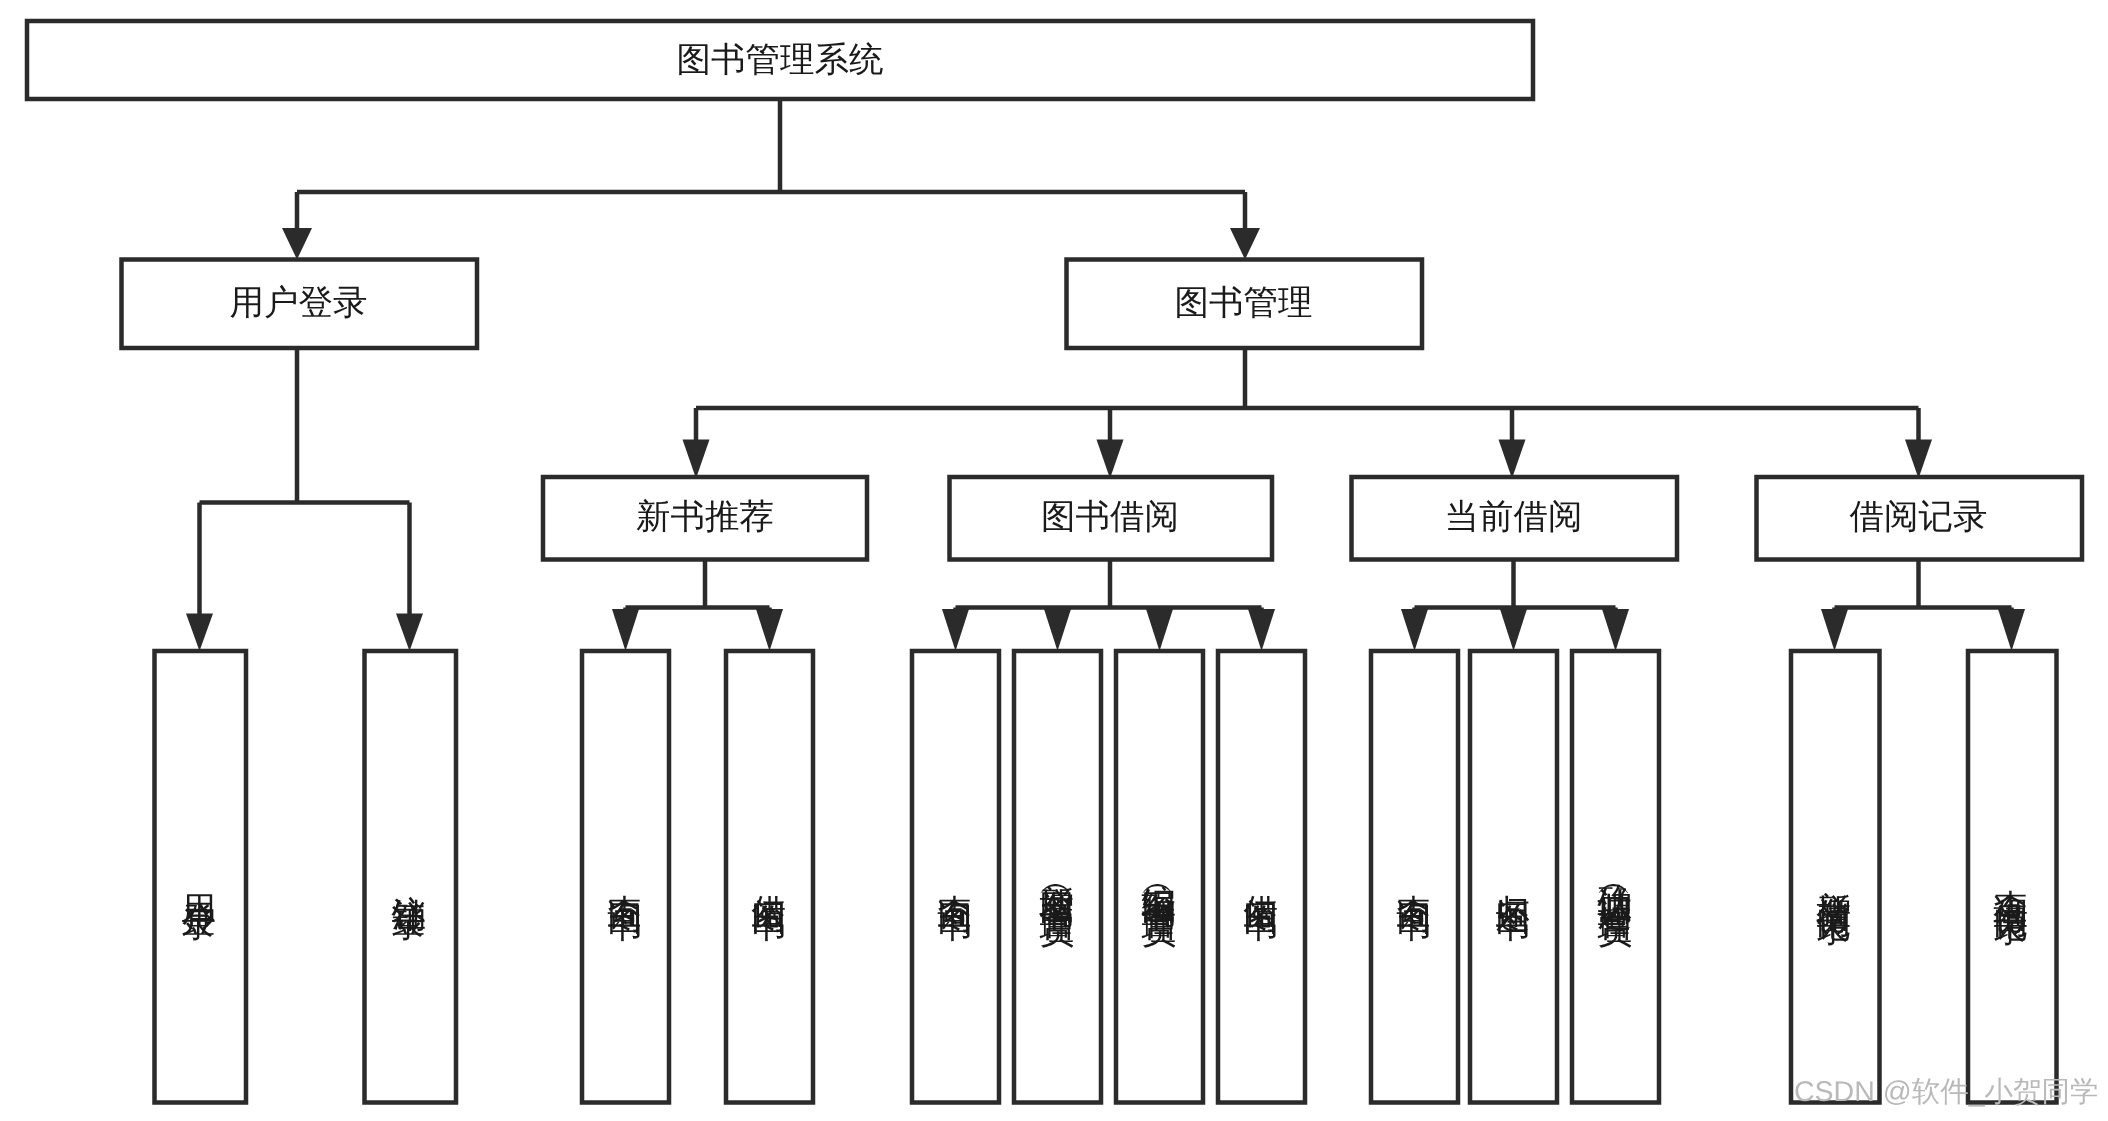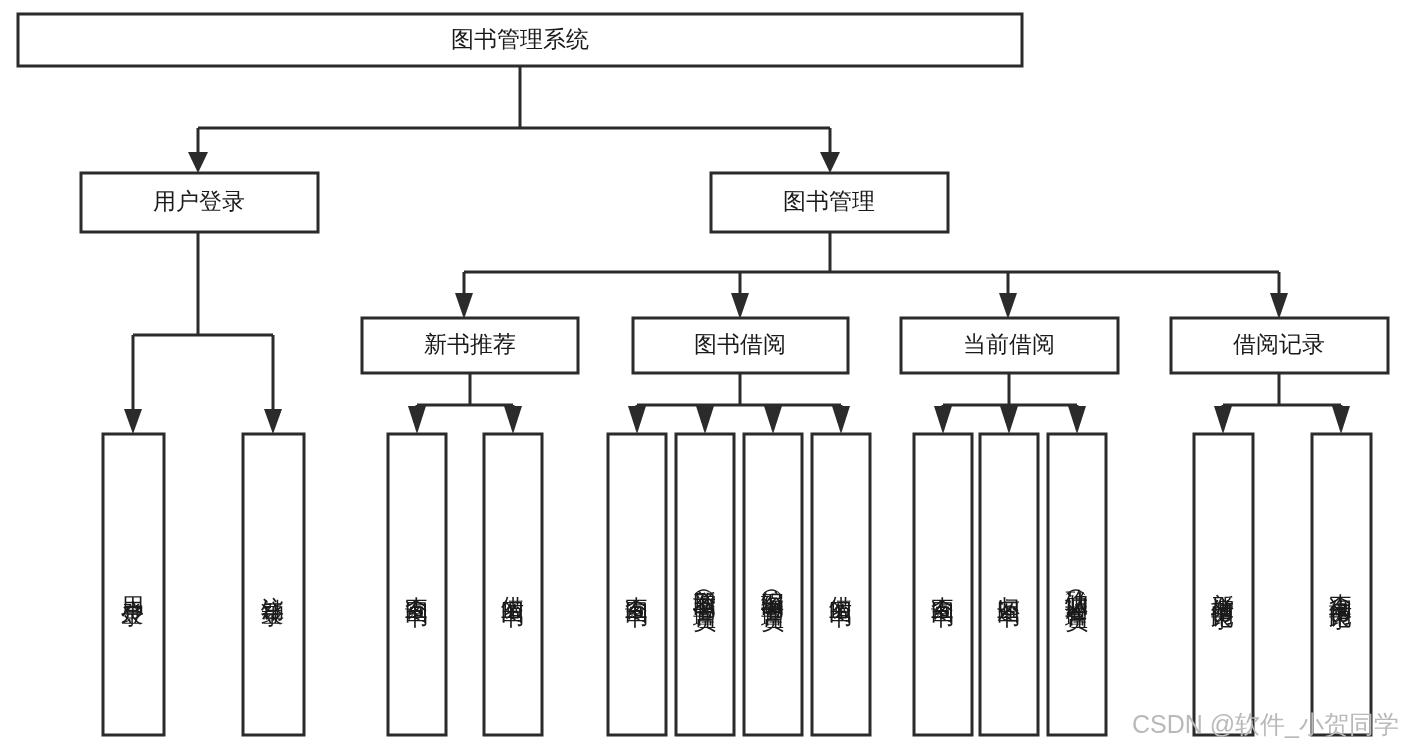--- a/index.html
+++ b/index.html
@@ -58,21 +58,21 @@
     glyph-orientation-vertical: 0;
     text-anchor: middle;
     dominant-baseline: central;
     letter-spacing: 3px;
   }
   .watermark {
     position: absolute;
     right: 6px;
     bottom: 6px;
     font-family: "Liberation Sans", "DejaVu Sans", sans-serif;
-    font-size: 25px;
+    font-size: 19px;
     color: #b9b9b9;
     white-space: nowrap;
     user-select: none;
     pointer-events: none;
   }
 </style>
 </head>
 <body>
 
 <div id="diagram-root">

